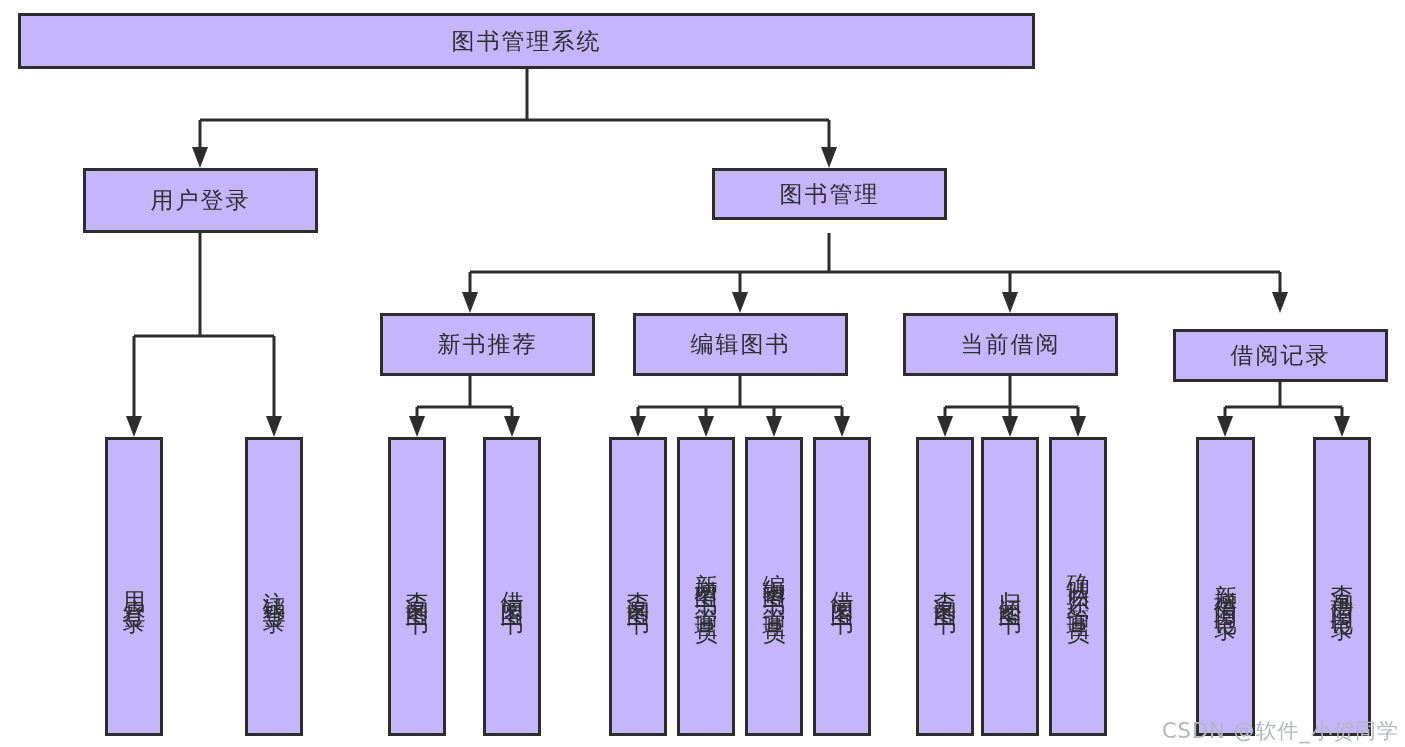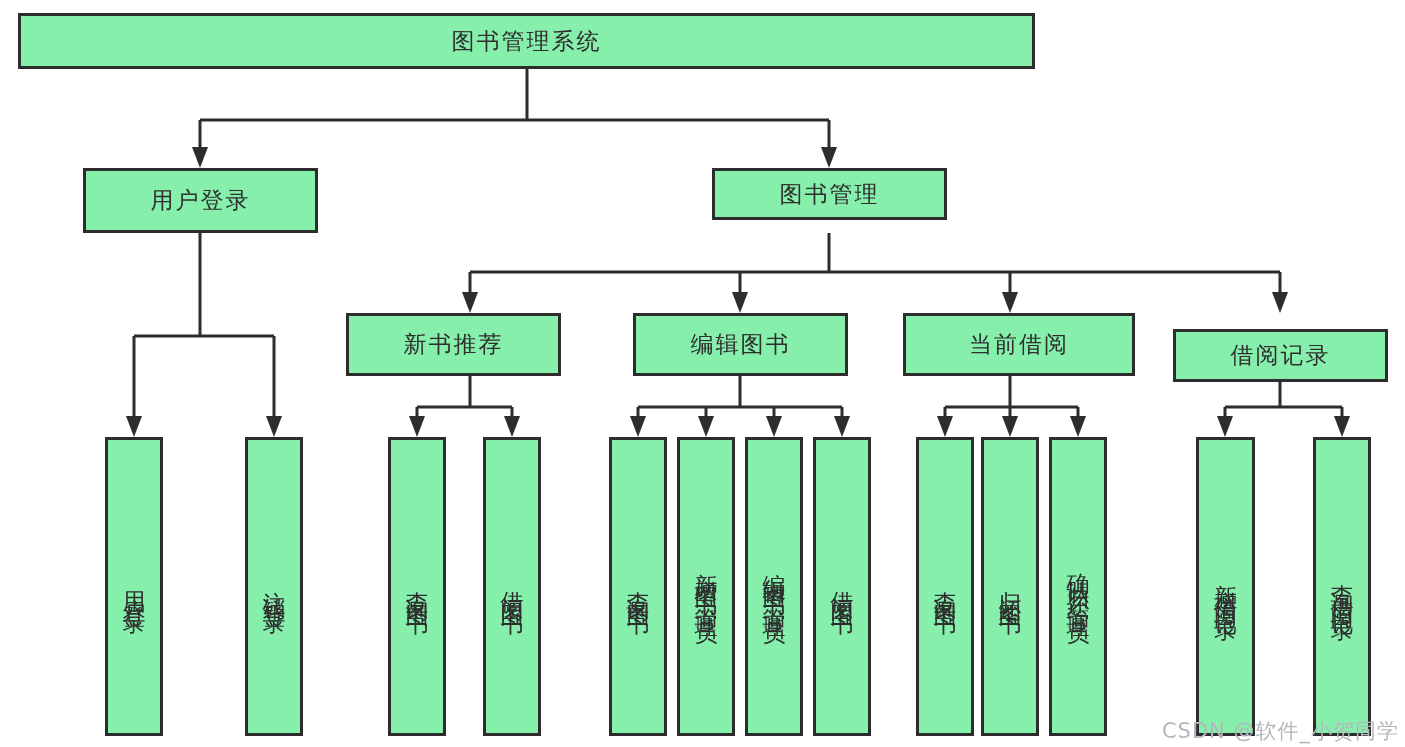--- a/index.html
+++ b/index.html
@@ -16,21 +16,21 @@
     overflow: hidden;
   }
   #wires {
     position: absolute;
     left: 0; top: 0;
     z-index: 0;
   }
   .node {
     position: absolute;
     box-sizing: border-box;
-    background: #86efac;
+    background: #c4b5fd;
     border: 3px solid #2d2d2d;
     display: flex;
     align-items: center;
     justify-content: center;
     z-index: 1;
   }
   .node .lbl {
     color: #2e2e2e;
     font-size: 23px;
     letter-spacing: 2px;
@@ -96,27 +96,27 @@
     <span class="lbl">图书管理系统</span>
   </div>
 
   <div class="node h" style="left:83px; top:168px; width:235px; height:65px">
     <span class="lbl">用户登录</span>
   </div>
   <div class="node h" style="left:712px; top:168px; width:235px; height:52px">
     <span class="lbl">图书管理</span>
   </div>
 
-  <div class="node h" style="left:346px; top:313px; width:215px; height:63px">
+  <div class="node h" style="left:380px; top:313px; width:215px; height:63px">
     <span class="lbl">新书推荐</span>
   </div>
   <div class="node h" style="left:633px; top:313px; width:215px; height:63px">
     <span class="lbl">编辑图书</span>
   </div>
-  <div class="node h" style="left:903px; top:313px; width:232px; height:63px">
+  <div class="node h" style="left:903px; top:313px; width:215px; height:63px">
     <span class="lbl">当前借阅</span>
   </div>
   <div class="node h" style="left:1173px; top:329px; width:215px; height:53px">
     <span class="lbl">借阅记录</span>
   </div>
 
   <div class="node v" style="left:105px; top:437px; width:58px; height:299px">
     <span class="lbl">用户登录</span>
   </div>
   <div class="node v" style="left:245px; top:437px; width:58px; height:299px">

